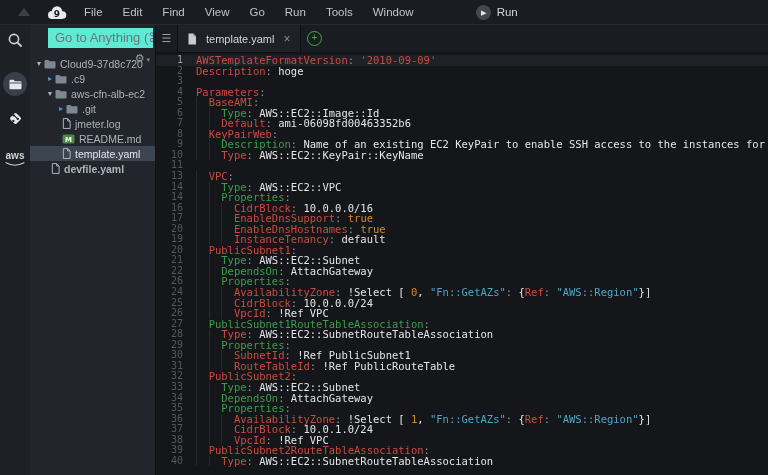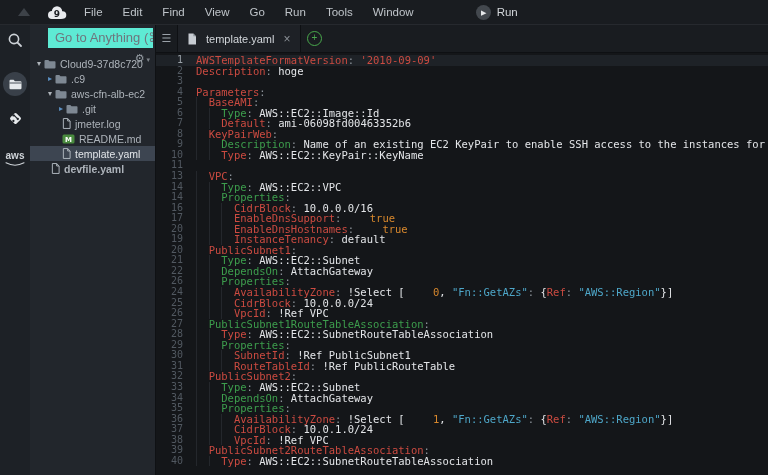--- a/index.html
+++ b/index.html
@@ -62,21 +62,21 @@
     padding-top:2px;}
   .cl{display:flex;height:10.55px;line-height:10.6px;white-space:pre;}
   .cl.active{background:#1e2227;}
   .cl.active .gut{color:#9aa1a8;}
   .gut{flex:0 0 27px;text-align:right;color:#515860;font-size:10px;}
   .ct{padding-left:13px;}
   .ind{display:inline-block;box-sizing:border-box;width:2ch;height:10.55px;
     border-left:1px solid #24272c;vertical-align:top;}
   .tk-r{color:var(--tk-r,#cc4b41);}
   .tk-g{color:var(--tk-g,#3d9e4d);}
-  .tk-o{color:var(--tk-o,#d8882d);margin-left:22px;}
+  .tk-o{color:var(--tk-o,#d8882d);}
   .tk-b{color:var(--tk-b,#4ea7c9);}
   .tk-w{color:var(--tk-w,#e3e5e8);text-align:center;}
   .tk-p{color:var(--tk-p,#8b9299);}
 </style>
 </head>
 <body>
 
 <div class="app">
 
   <div class="menubar">

